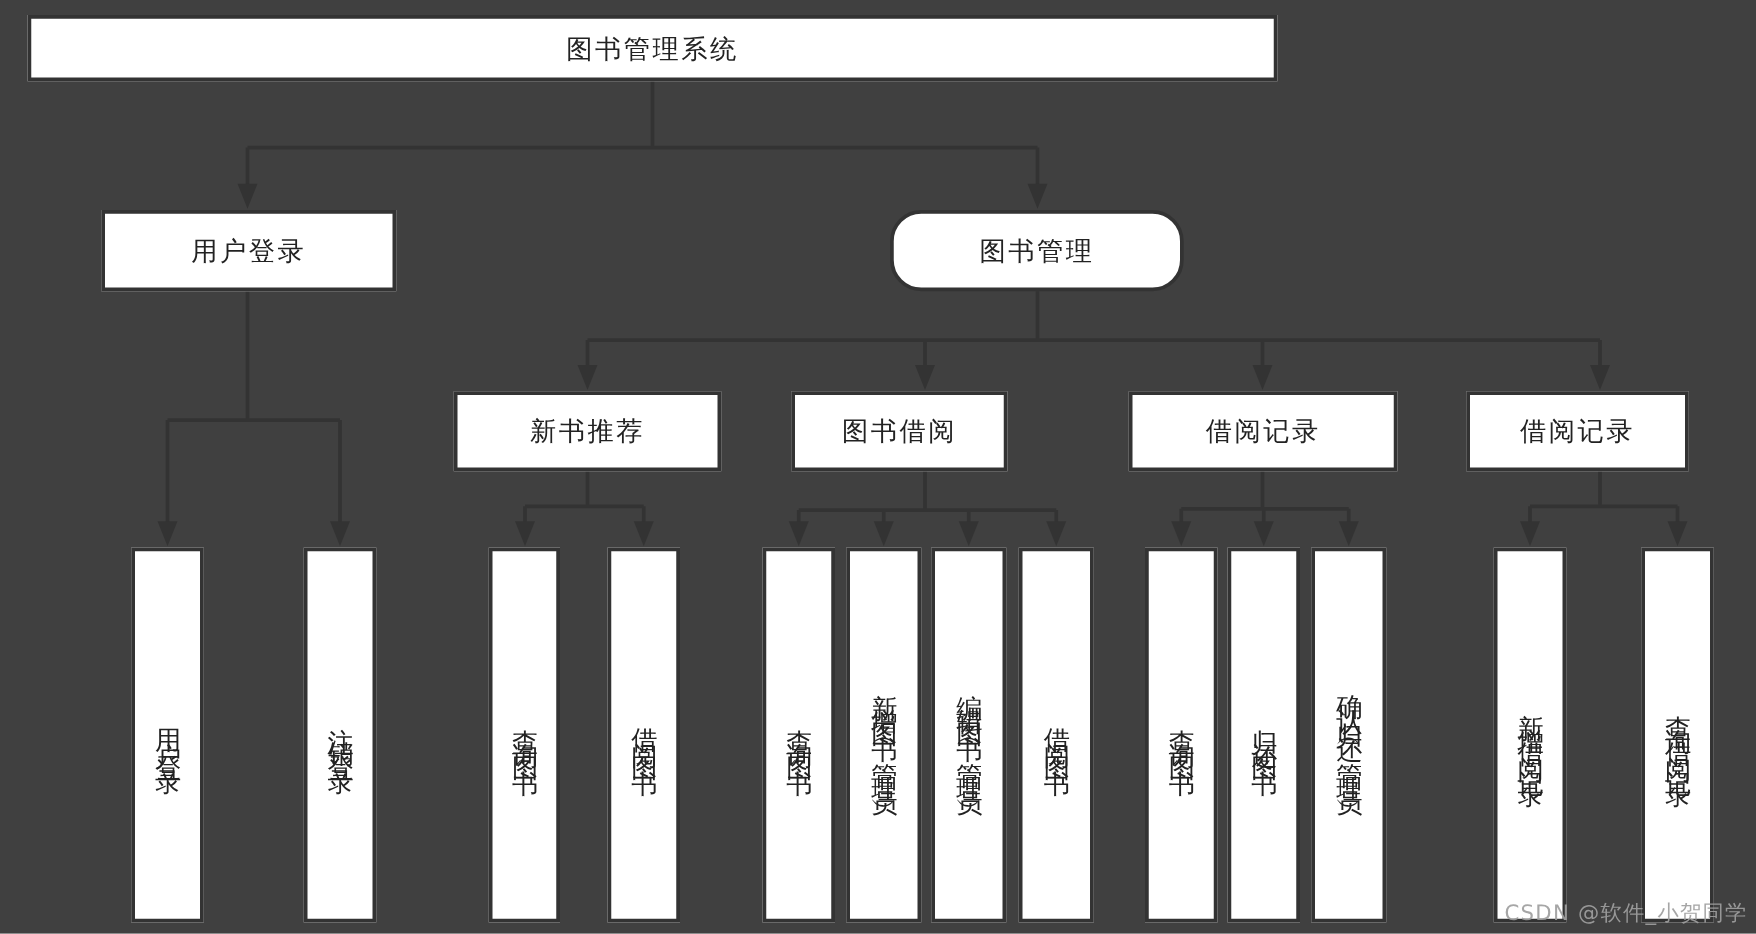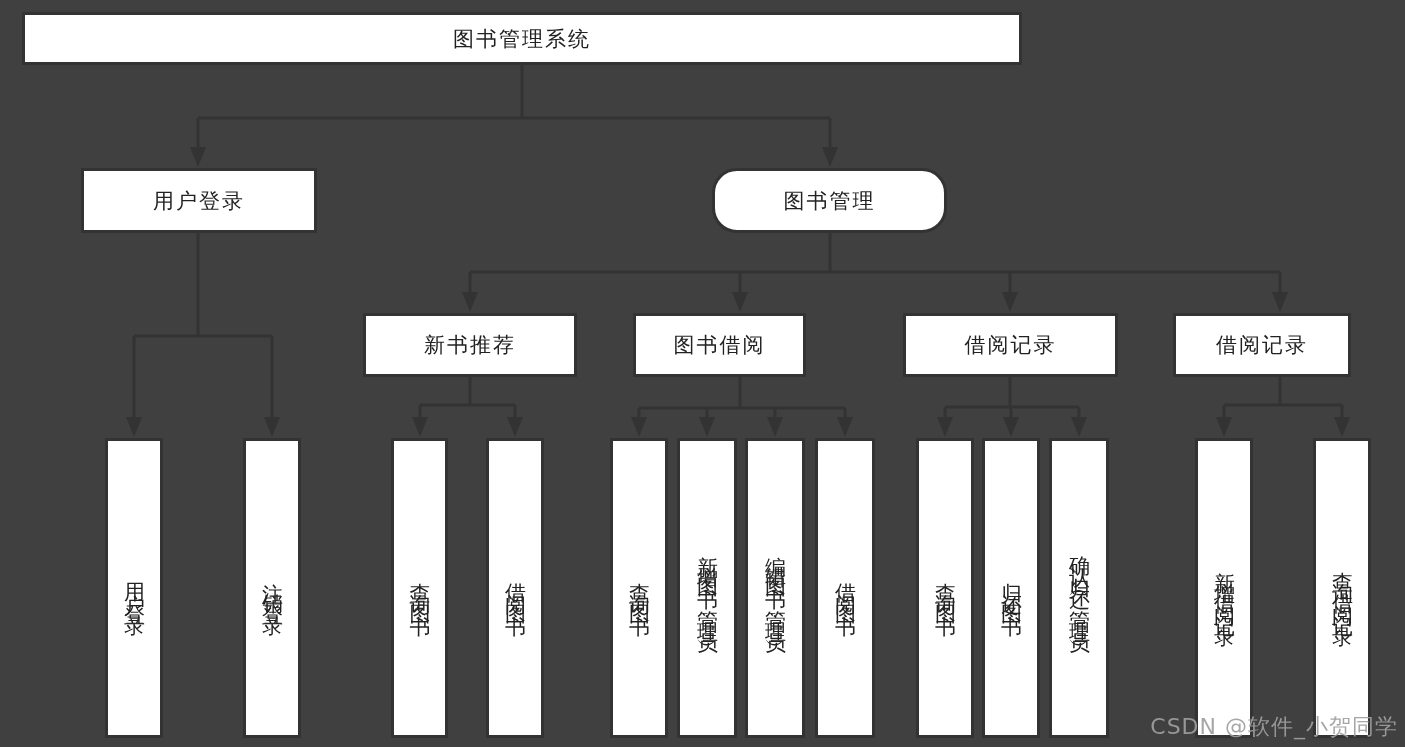--- a/index.html
+++ b/index.html
@@ -17,21 +17,21 @@
     position:absolute;top:438px;height:300px;box-sizing:border-box;
     border:3px solid #333333;background:#ffffff;
     display:flex;align-items:center;justify-content:center;z-index:2;
   }
   .vbox .vtext{
     writing-mode:vertical-rl;text-orientation:mixed;
     font-size:21px;letter-spacing:11px;line-height:1;white-space:nowrap;
   }
   .watermark{
     position:absolute;right:7px;bottom:5px;z-index:5;
-    font-size:22px;color:rgba(158,158,158,0.92);letter-spacing:1px;white-space:nowrap;
+    font-size:17px;color:rgba(158,158,158,0.92);letter-spacing:1px;white-space:nowrap;
   }
 </style>
 </head>
 <body>
 
 <div class="stage">
 
   <svg class="wires" viewBox="0 0 1405 747" xmlns="http://www.w3.org/2000/svg">
     <g stroke="#333333" stroke-width="3" fill="none">
 

